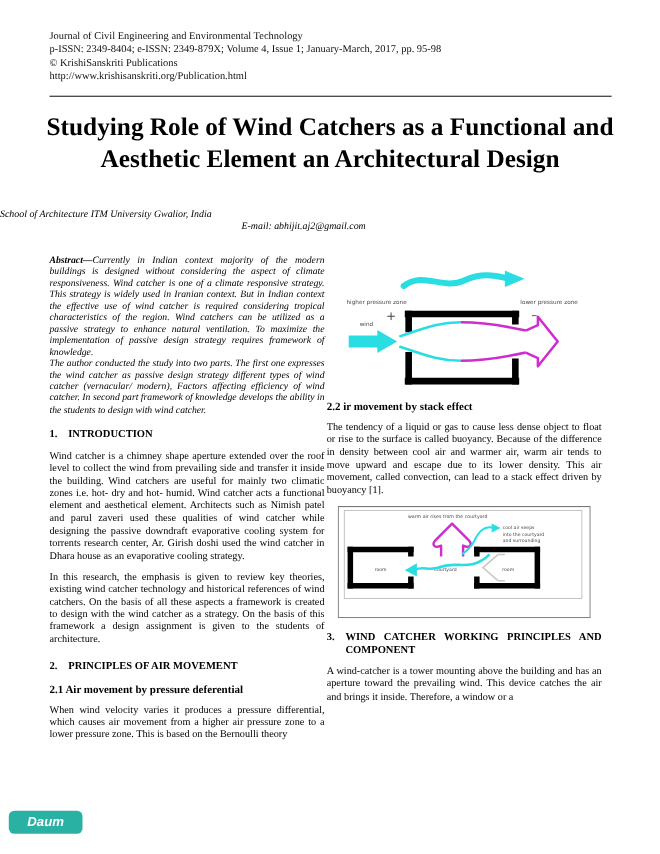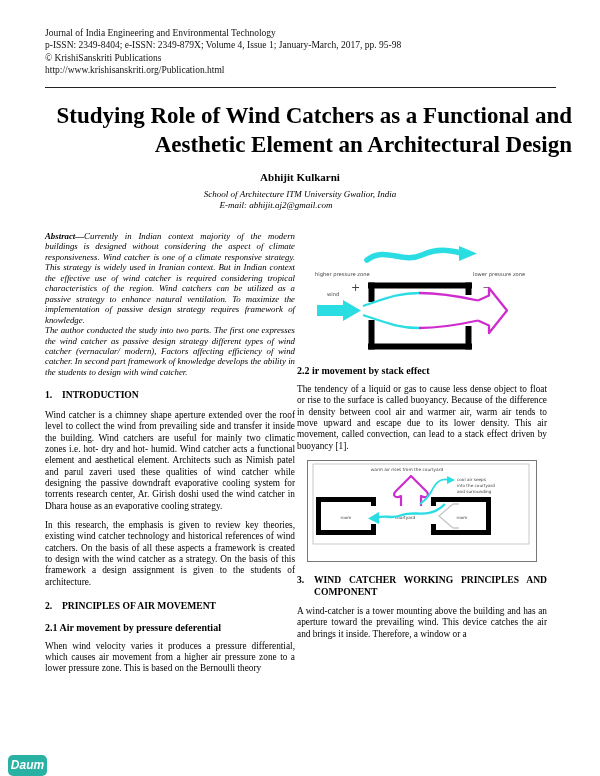--- a/index.html
+++ b/index.html
@@ -4,63 +4,62 @@
 <style>
   html,body { margin:0; padding:0; background:#ffffff; }
   .page {
     position:relative; width:600px; height:776px; background:#ffffff;
     font-family:"Liberation Serif", serif; color:#000; overflow:hidden;
   }
   
   .jheader { position:absolute; left:45px; top:27px; font-size:9.5px; line-height:12.4px; color:#111; }
   .rule { position:absolute; left:45px; top:87px; width:511px; border:none; border-top:1.5px solid #222; margin:0; }
   
-  .title { position:absolute; left:28px; top:102px; width:544px; margin:0; text-align:right;
+  .title { position:absolute; left:28px; top:102px; width:544px; margin:0; text-align:center;
            font-size:23px; line-height:28.5px; font-weight:bold; }
   .author { position:absolute; left:0; top:171px; width:600px; text-align:center; font-weight:bold; font-size:11px; }
-  .affil  { position:absolute; left:0; top:189px; width:600px; text-align:center; font-style:italic; font-size:9px; }
+  .affil  { position:absolute; left:0; top:189px; width:600px; text-align:left; font-style:italic; font-size:9px; }
   .email  { position:absolute; left:0; top:200px; width:552px; text-align:center; font-style:italic; font-size:9px; }
   
   .columns { position:absolute; left:45px; top:231px; width:513px; display:flex; gap:2px; }
   .col { width:250px; }
   .col p { margin:0 0 8px; font-size:9.3px; line-height:11.35px; text-align:justify; }
   p.abs { font-size:8.8px; line-height:10.45px; font-style:italic; margin-bottom:0; }
   p.abs + p.abs { margin-top:0; }
   .kw { margin:9px 0 0; font-size:8.8px; line-height:10.45px; font-style:italic; text-align:left; }
   .kw b { font-style:italic; }
   h2 { display:flex; font-size:9.6px; line-height:11.5px; margin:12px 0 9px; font-weight:bold; }
   h2 .num { flex:none; width:17px; }
   h2 .htext { text-align:justify; }
   h3 { font-size:10px; line-height:11px; margin:10px 0 8px; font-weight:bold; }
   .fig { text-align:center; margin:2px 0 6px; }
   .fig svg { display:block; margin:0 auto; }
   .figtext { font-family:"DejaVu Sans", sans-serif; fill:#444; }
   .flowc { fill:none; stroke:#29dde2; }
   .flowm { fill:none; stroke:#cf2ccf; }
   .wall  { fill:none; stroke:#000; }
   
-  .daum { position:absolute; left:8px; top:755px; width:39px; height:21px; border-radius:5px;
+  .daum { position:absolute; left:8px; top:737px; width:67px; height:21px; border-radius:5px;
           background:#29b2a3; color:#fff; font-family:"Liberation Sans", sans-serif;
           font-weight:bold; font-style:italic; font-size:12px; line-height:21px; text-align:center; }
 </style>
 </head>
 <body>
 
 <div class="page">
 
   <div class="jheader">
-    <div>Journal of India Engineering and Environmental Technology</div>
+    <div>Journal of Civil Engineering and Environmental Technology</div>
     <div>p-ISSN: 2349-8404; e-ISSN: 2349-879X; Volume 4, Issue 1; January-March, 2017, pp. 95-98</div>
     <div>© KrishiSanskriti Publications</div>
     <div>http://www.krishisanskriti.org/Publication.html</div>
   </div>
   <hr class="rule">
 
   <h1 class="title">Studying Role of Wind Catchers as a Functional and Aesthetic Element an Architectural Design</h1>
-  <div class="author">Abhijit Kulkarni</div>
   <div class="affil">School of Architecture ITM University Gwalior, India</div>
   <div class="email">E-mail: abhijit.aj2@gmail.com</div>
 
   <div class="columns">
 
     <div class="col">
       <p class="abs"><b>Abstract—</b><span>Currently in Indian context majority of the modern buildings is designed without considering the aspect of climate responsiveness. Wind catcher is one of a climate responsive strategy. This strategy is widely used in Iranian context. But in Indian context the effective use of wind catcher is required considering tropical characteristics of the region. Wind catchers can be utilized as a passive strategy to enhance natural ventilation. To maximize the implementation of passive design strategy requires framework of knowledge.</span></p>
       <p class="abs">The author conducted the study into two parts. The first one expresses the wind catcher as passive design strategy different types of wind catcher (vernacular/ modern), Factors affecting efficiency of wind catcher. In second part framework of knowledge develops the ability in the students to design with wind catcher.</p>
 
       <h2>

